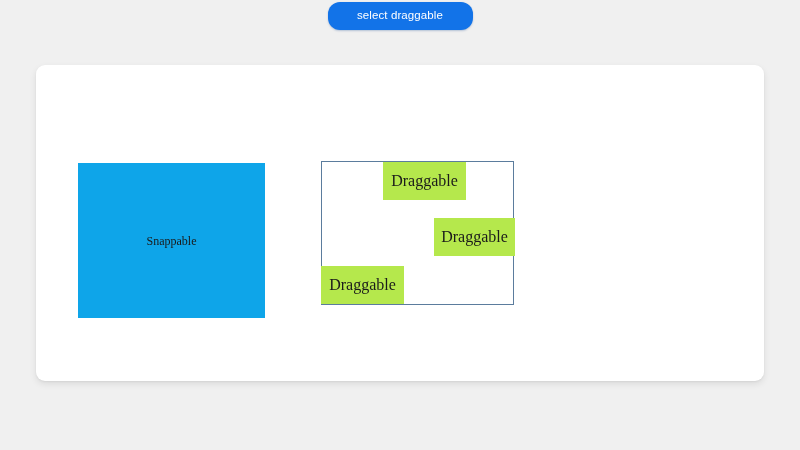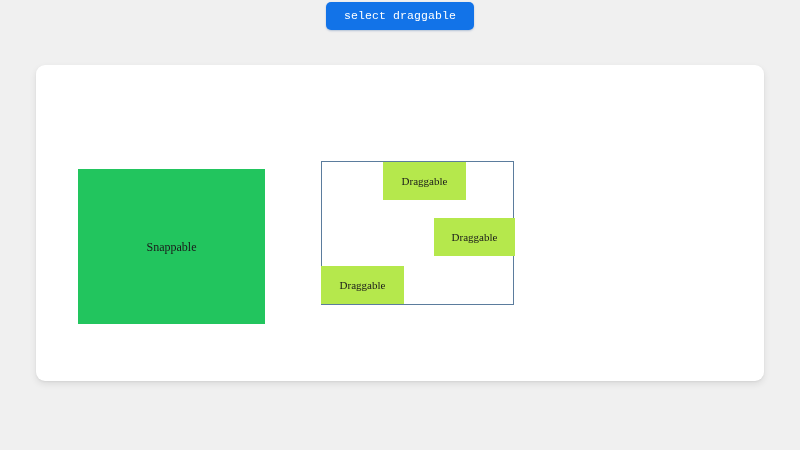--- a/index.html
+++ b/index.html
@@ -28,25 +28,25 @@
     gap: 15px;
     padding-top: 2px;
     box-sizing: border-box;
   }
   .tool-btn {
     appearance: none;
     border: none;
     outline: none;
     background: #1273e8;
     color: #ffffff;
-    font-family: Liberation Mono, monospace;
+    font-family: Liberation Sans, sans-serif;
     font-size: 11.5px;
     line-height: 1;
     letter-spacing: 0.1px;
-    border-radius: 5px;
+    border-radius: 12px;
     height: 28px;
     padding: 8px 18px;
     cursor: pointer;
     box-shadow: 0 1px 2px rgba(0, 60, 140, 0.25);
     display: inline-flex;
     align-items: center;
     justify-content: center;
     white-space: nowrap;
   }
   #btn-select-draggable { min-width: 145px; }
@@ -62,24 +62,24 @@
     background: #ffffff;
     border-radius: 9px;
     box-shadow: 0 3px 7px rgba(0, 0, 0, 0.09),
                 0 1px 2px rgba(0, 0, 0, 0.05);
   }
 
   
   #snappable {
     position: absolute;
     left: 42px;
-    top: 104px;
+    top: 98px;
     width: 187px;
     height: 155px;
-    background: #22c55e;
+    background: #0ea5e9;
     display: flex;
     align-items: center;
     justify-content: center;
     cursor: default;
   }
   #snappable .box-label {
     font-family: "Liberation Serif", serif;
     font-size: 12px;
     color: #1b1b1b;
     line-height: 1;
@@ -104,21 +104,21 @@
     background: #b5e84c;
     display: flex;
     align-items: center;
     justify-content: center;
     cursor: move;
     user-select: none;
     z-index: 4;
   }
   .draggable .box-label {
     font-family: "Liberation Serif", serif;
-    font-size: 11px;
+    font-size: 16px;
     color: #1b1b1b;
     line-height: 1;
     pointer-events: none;
   }
   #draggable-1 { left: 347px; top: 97px;  width: 83px; height: 38px; }
   #draggable-2 { left: 398px; top: 153px; width: 81px; height: 38px; }
   #draggable-3 { left: 285px; top: 201px; width: 83px; height: 38px; }
 </style>
 </head>
 <body>

